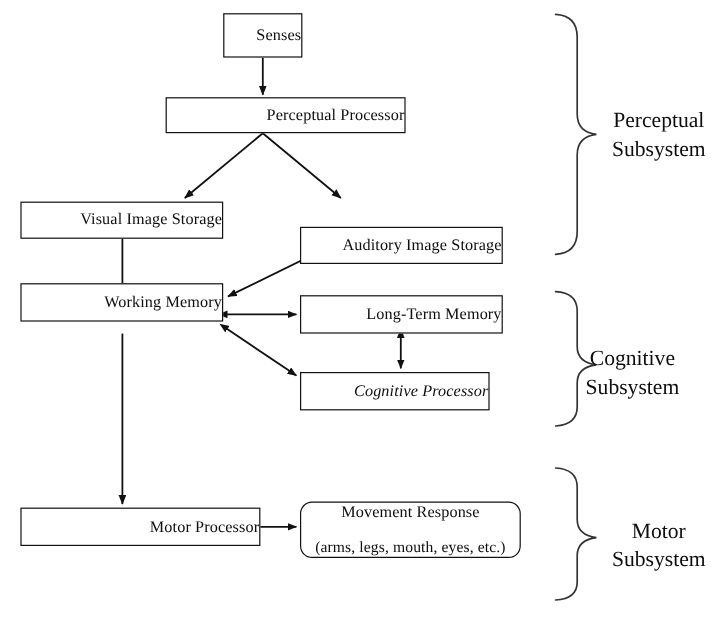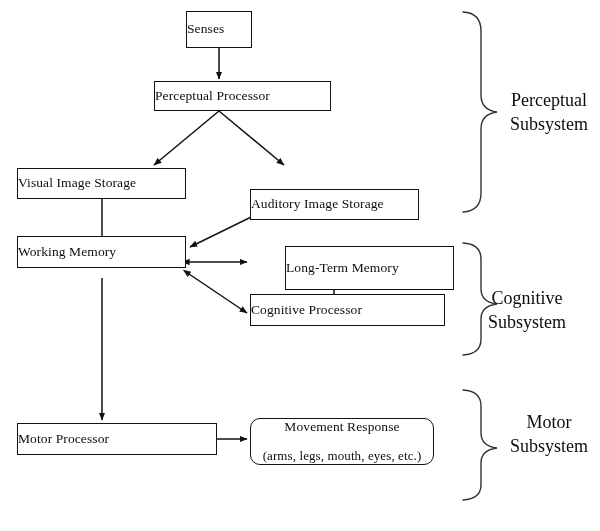--- a/index.html
+++ b/index.html
@@ -22,21 +22,21 @@
     width: 600px;
     height: 531px;
   }
   .node-box {
     position: absolute;
     box-sizing: border-box;
     border: 1.4px solid #111111;
     background: #ffffff;
     display: flex;
     align-items: center;
-    justify-content: flex-start;
+    justify-content: flex-end;
     text-align: center;
     color: #0d0d0d;
     font-size: 13.5px;
     line-height: 1.25;
     letter-spacing: 0.1px;
     z-index: 3;
   }
   .node-box .label-line {
     display: block;
     white-space: nowrap;
@@ -98,41 +98,41 @@
       <path d="M 463,12 Q 481,13 481,31 L 481,95 Q 481,110 497,112 Q 481,114 481,129 L 481,193 Q 481,211 463,212"></path>
       <path d="M 463,243 Q 481,244 481,259 L 481,289 Q 481,302 497,304 Q 481,306 481,319 L 481,339 Q 481,354 463,355"></path>
       <path d="M 463,390 Q 481,391 481,406 L 481,433 Q 481,446 497,448 Q 481,450 481,463 L 481,485 Q 481,499 463,500"></path>
     </g>
   </svg>
 
   <div class="node-box" style="left:186px; top:11px; width:66px; height:37px;">
     <span class="label-line">Senses</span>
   </div>
 
-  <div class="node-box" style="left:154px; top:81px; width:177px; height:30px;">
+  <div class="node-box" style="left:138px; top:81px; width:200px; height:30px;">
     <span class="label-line">Perceptual Processor</span>
   </div>
 
   <div class="node-box" style="left:17px; top:168px; width:169px; height:31px;">
     <span class="label-line">Visual Image Storage</span>
   </div>
 
   <div class="node-box" style="left:250px; top:168px; width:169px; height:31px;margin-top:21px;">
     <span class="label-line">Auditory Image Storage</span>
   </div>
 
   <div class="node-box" style="left:17px; top:236px; width:169px; height:32px;">
     <span class="label-line">Working Memory</span>
   </div>
 
-  <div class="node-box" style="left:250px; top:246px; width:169px; height:44px;margin-left:35px;">
+  <div class="node-box" style="left:250px; top:246px; width:169px; height:32px;">
     <span class="label-line">Long-Term Memory</span>
   </div>
 
-  <div class="node-box" style="left:250px; top:294px; width:195px; height:32px;">
+  <div class="node-box" style="left:250px; top:310px; width:158px; height:32px;font-style:italic;">
     <span class="label-line">Cognitive Processor</span>
   </div>
 
   <div class="node-box" style="left:17px; top:423px; width:200px; height:32px;">
     <span class="label-line">Motor Processor</span>
   </div>
 
   <div class="node-box" style="left:250px; top:418px; width:184px; height:47px; flex-direction:column;border-radius:10px;">
     <span class="label-line">Movement Response</span>
     <span class="label-line sub">(arms, legs, mouth, eyes, etc.)</span>
@@ -141,18 +141,18 @@
   <div class="group-label" style="left:510px; top:88px;">
     <span class="gl-line">Perceptual</span>
     <span class="gl-line">Subsystem</span>
   </div>
 
   <div class="group-label" style="left:488px; top:286px;">
     <span class="gl-line">Cognitive</span>
     <span class="gl-line">Subsystem</span>
   </div>
 
-  <div class="group-label" style="left:510px; top:410px;">
+  <div class="group-label" style="left:510px; top:430px;">
     <span class="gl-line">Motor</span>
     <span class="gl-line">Subsystem</span>
   </div>
 
 </div>
 
 </body></html>

